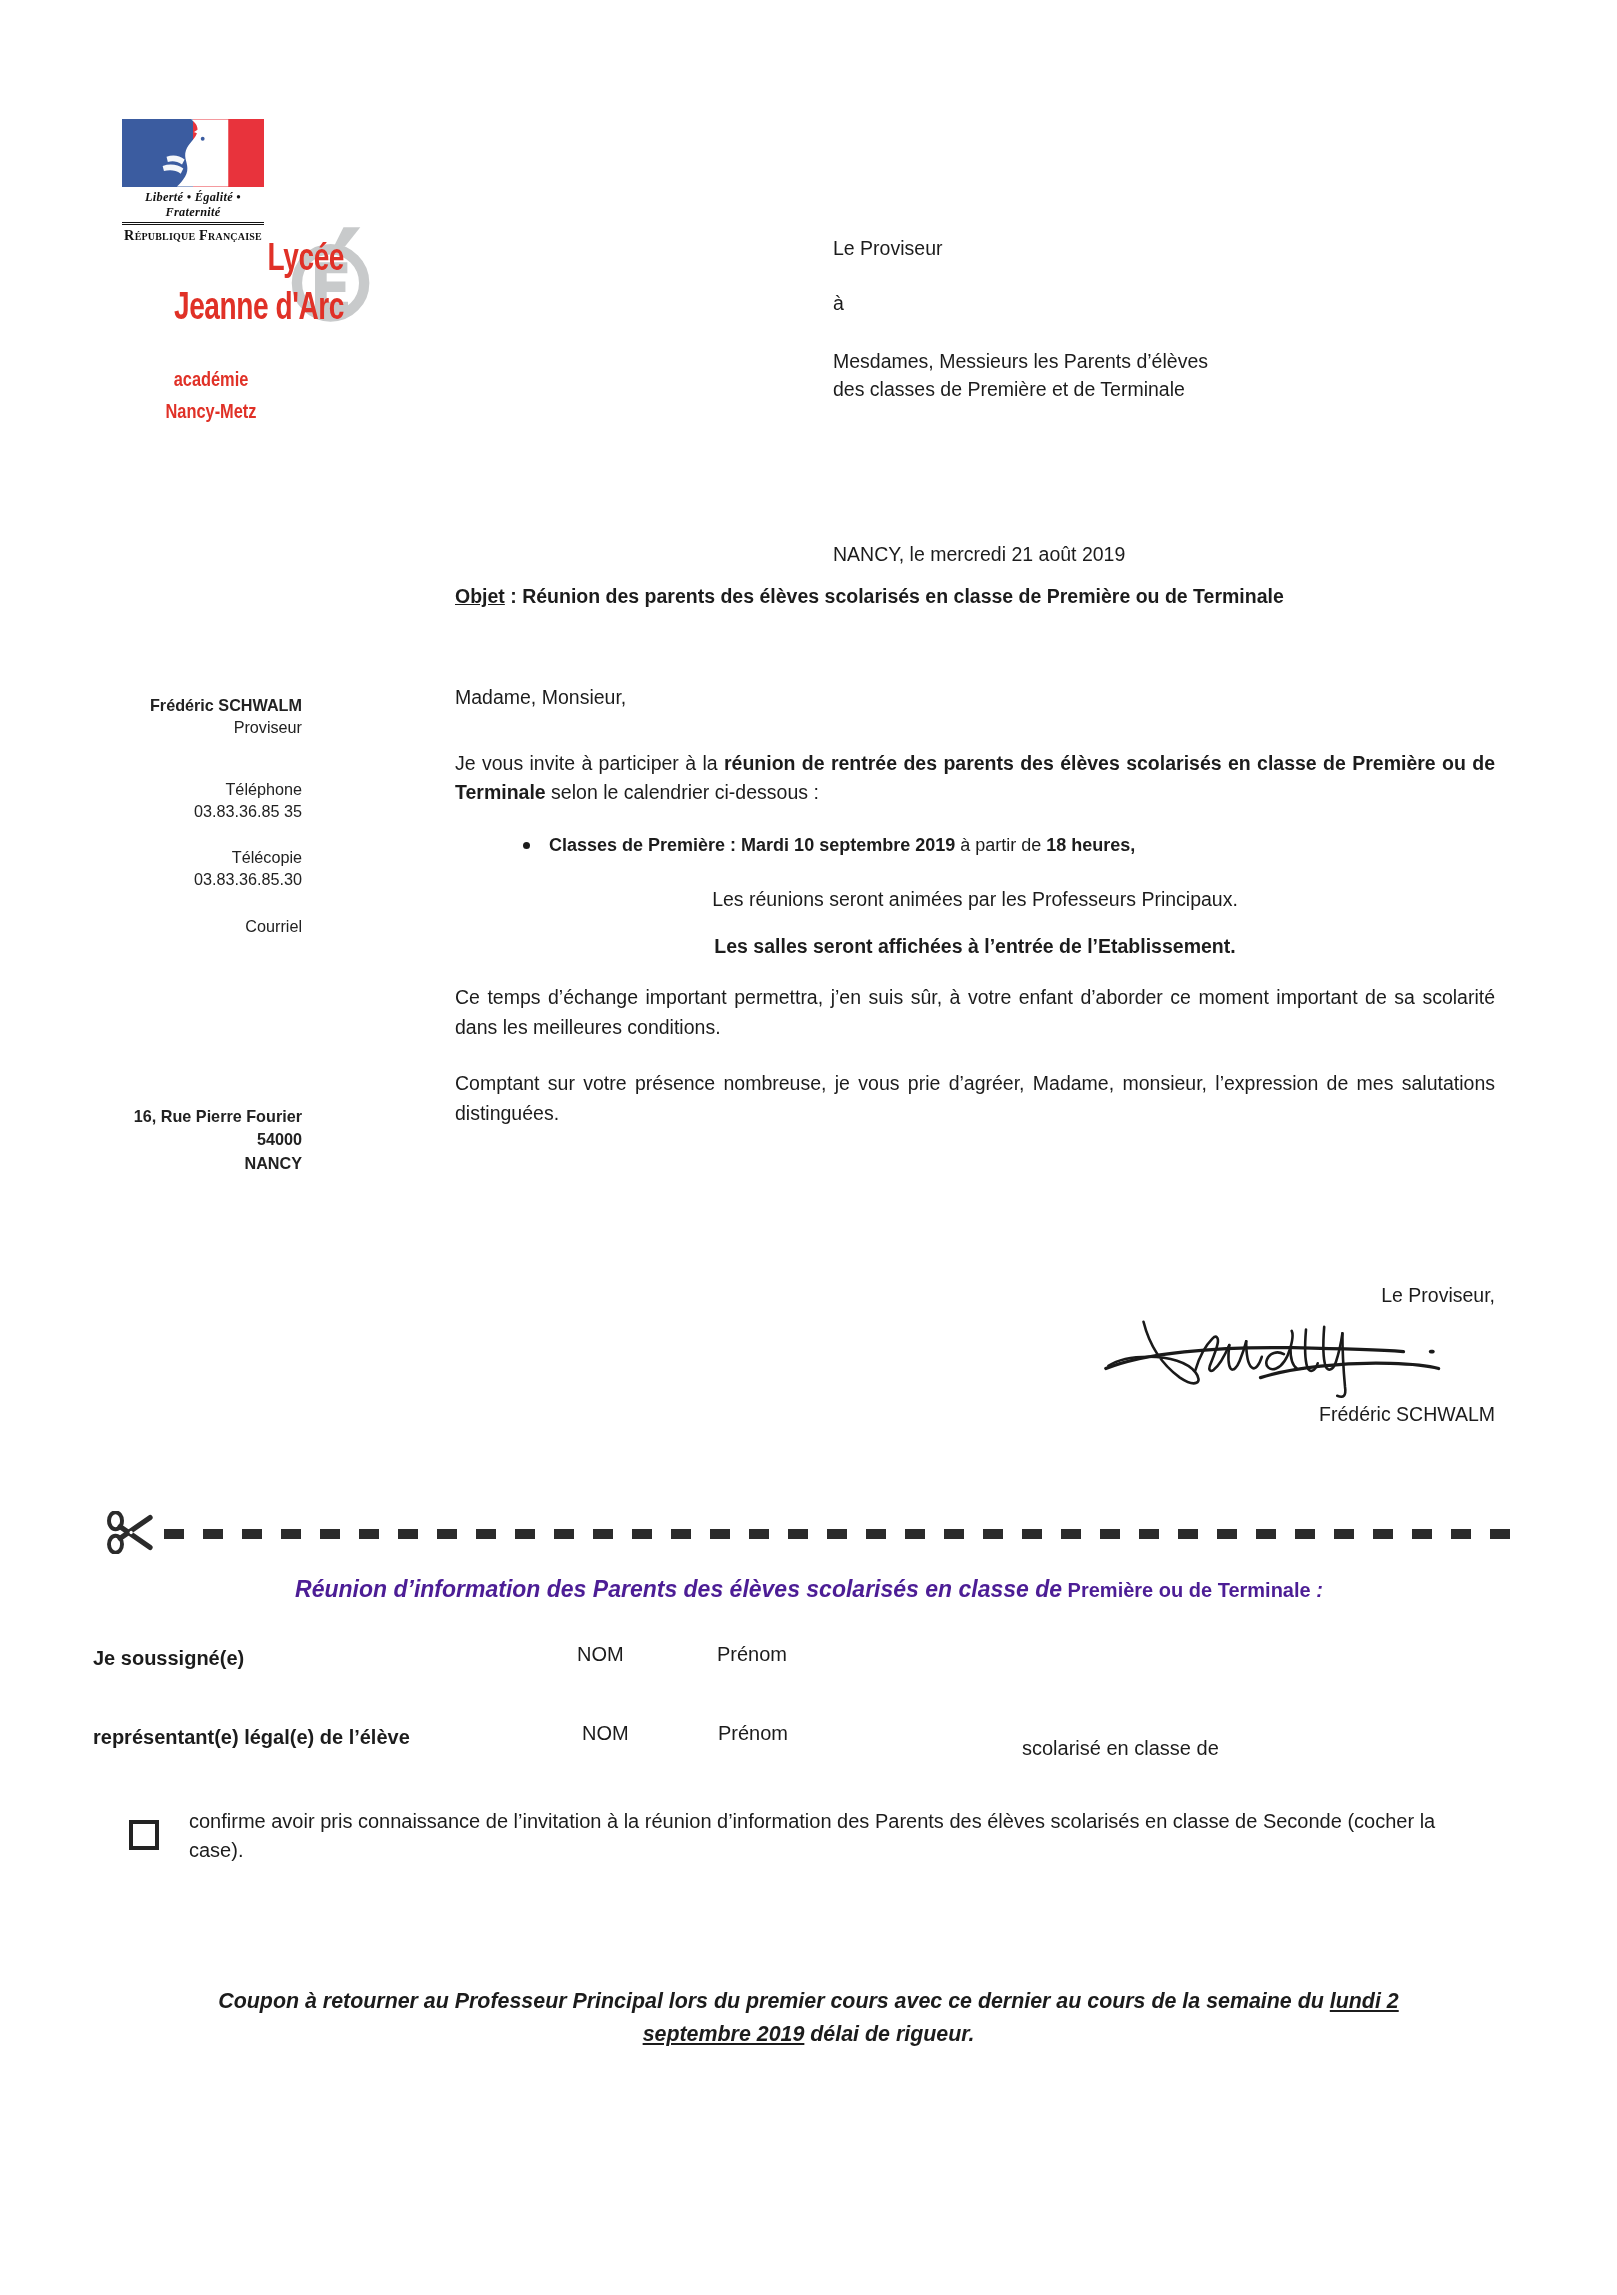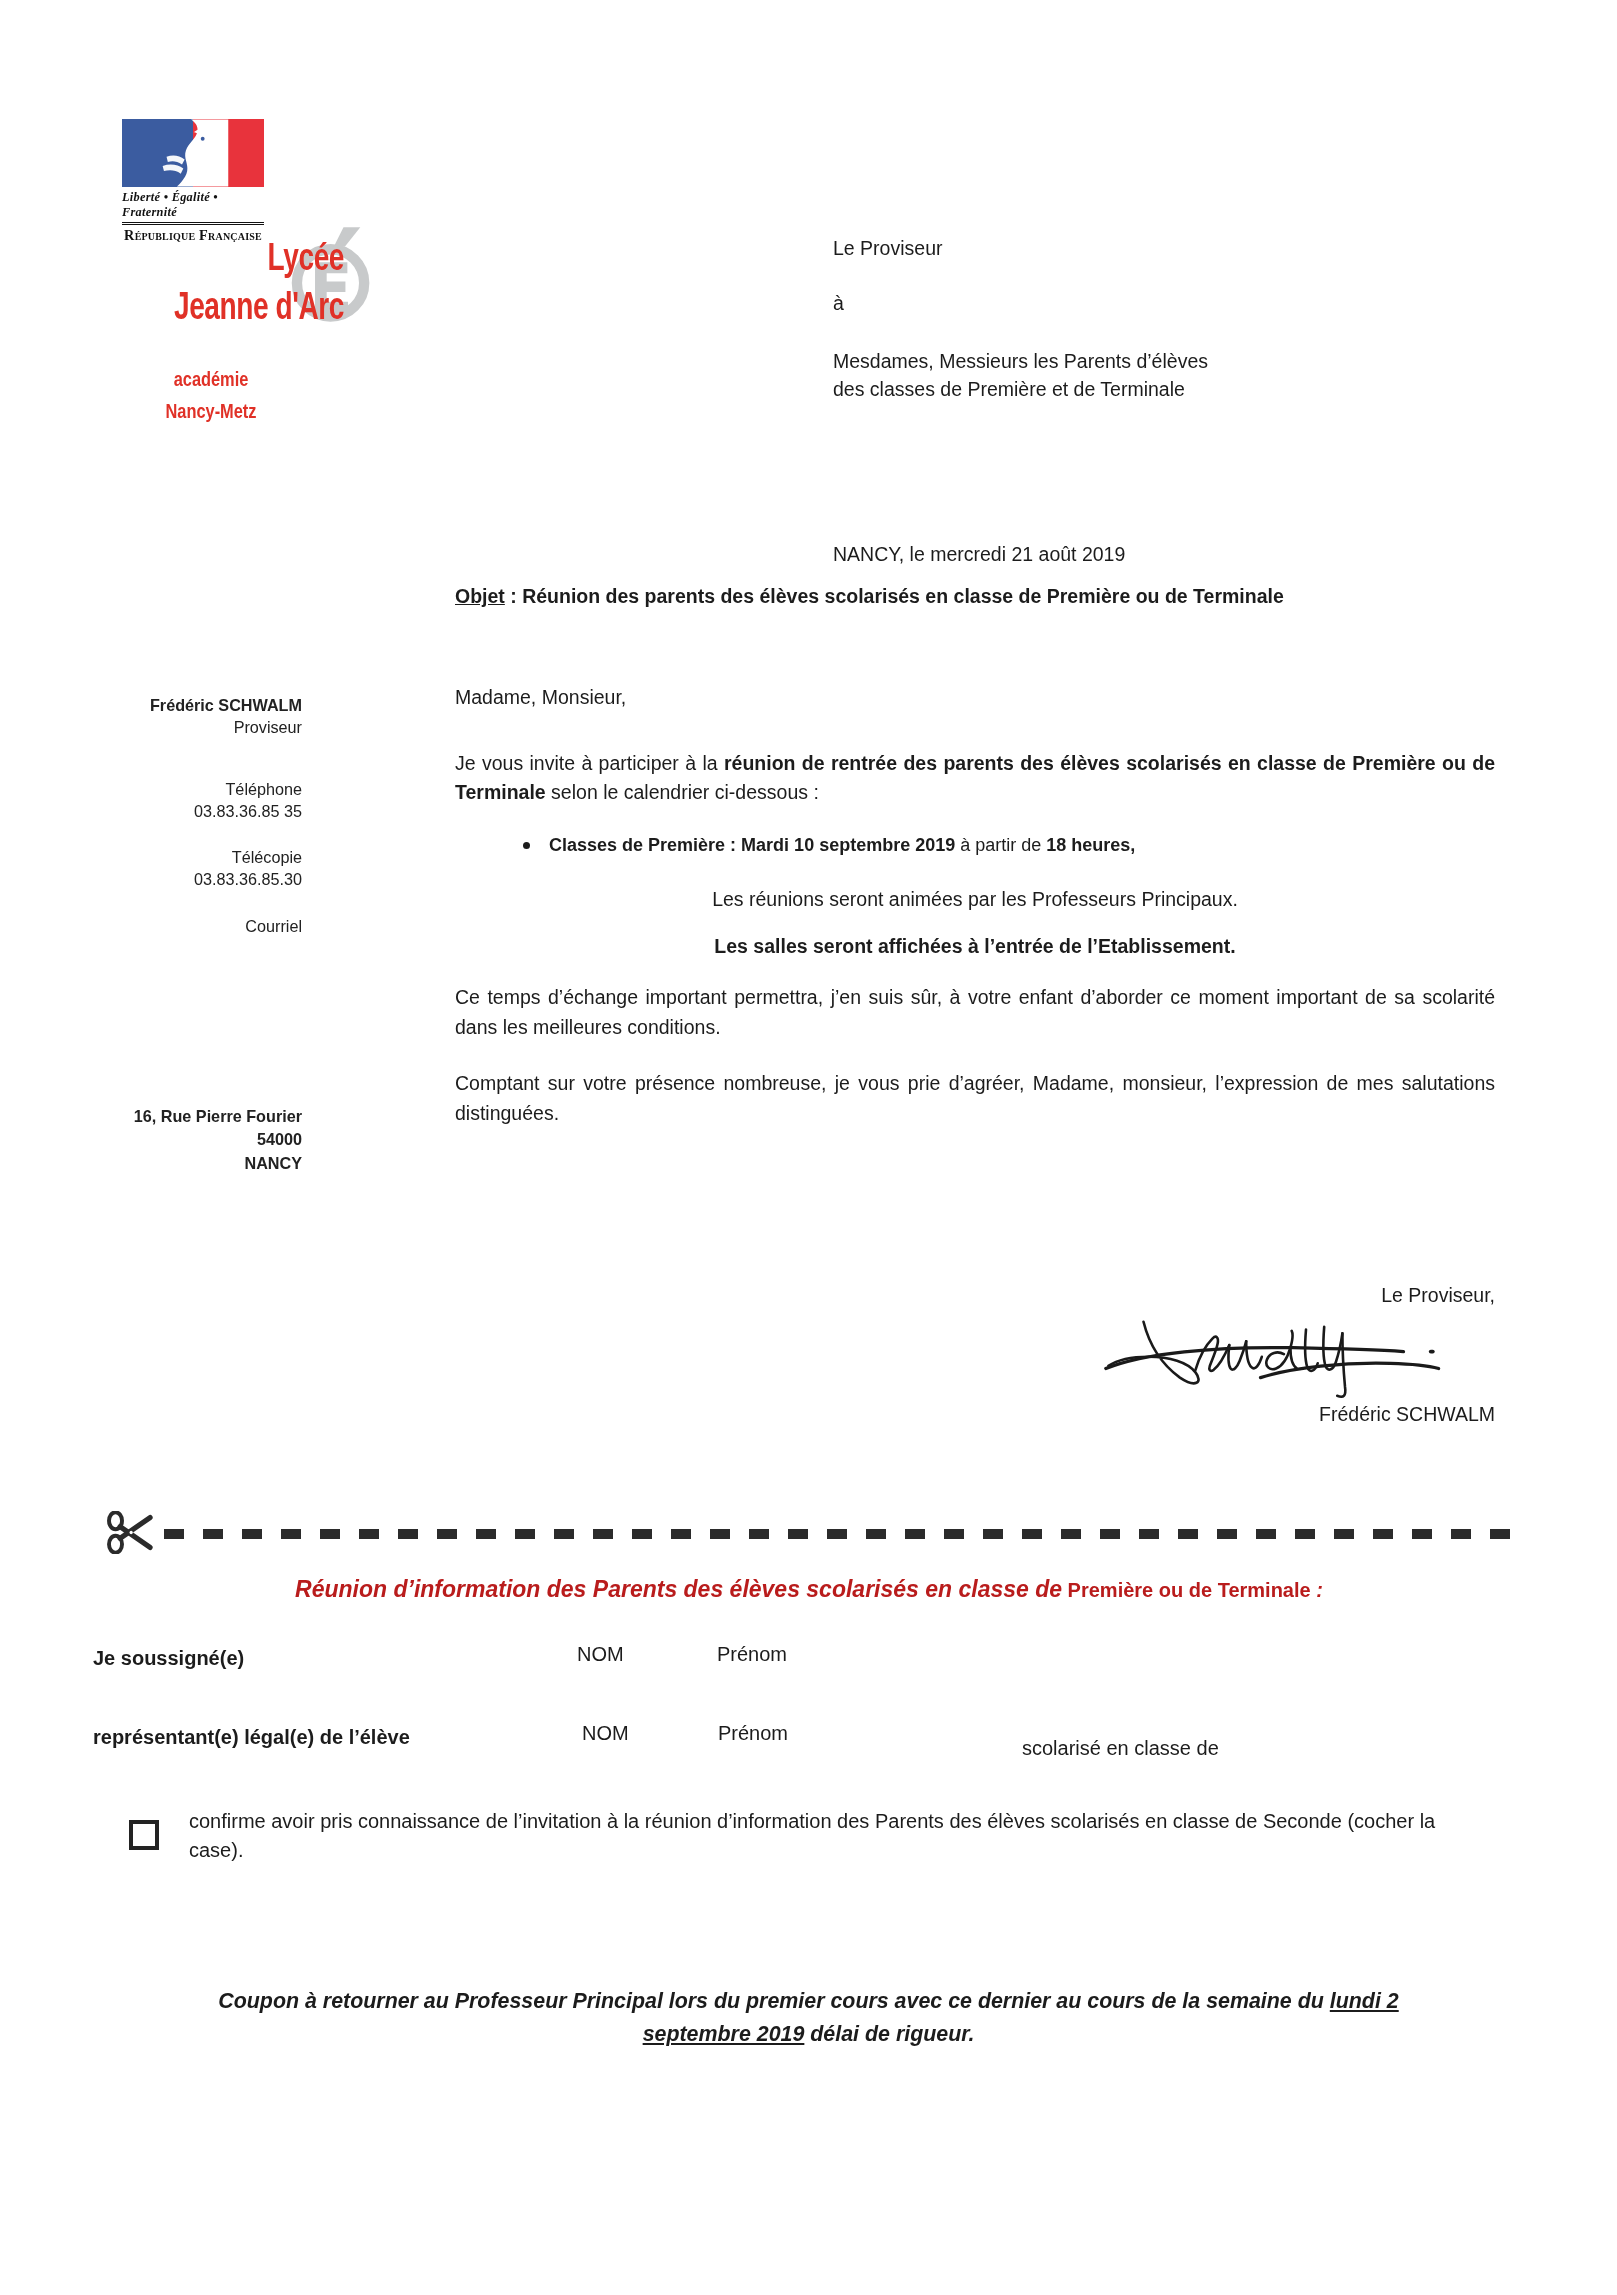--- a/index.html
+++ b/index.html
@@ -14,21 +14,21 @@
 
   
   #flag-logo{position:absolute;left:122px;top:119px;width:142px;}
   #flag-logo .flag{position:relative;width:142px;height:68px;overflow:hidden;}
   #flag-logo .flag .blue{position:absolute;left:0;top:0;width:50%;height:100%;background:#3b5ca0;}
   #flag-logo .flag .red{position:absolute;right:0;top:0;width:50%;height:100%;background:#e8333c;}
   #flag-logo .flag .face{position:absolute;left:50%;top:0;transform:translateX(-50%);height:100%;}
   #flag-logo .devise{
     font-family:"Liberation Serif","DejaVu Serif",serif;
     font-style:italic;font-weight:700;
-    font-size:12.3px;letter-spacing:0.3px;
+    font-size:12.3px;text-align:center;letter-spacing:0.3px;
     color:#111;margin-top:2.6px;line-height:1.25;
   }
   #flag-logo .rule{border-top:1.3px solid #111;border-bottom:0.6px solid #111;height:1.3px;margin:1.3px 0 1.9px;}
   #flag-logo .rf{
     font-family:"Liberation Serif","DejaVu Serif",serif;
     font-weight:700;font-size:14.3px;text-align:center;color:#111;
     font-variant:small-caps;letter-spacing:0.2px;
   }
 
   
@@ -133,21 +133,21 @@
   #cut-row{position:absolute;left:107px;top:1511px;width:1410px;height:45px;}
   #cut-row .scissors{position:absolute;left:0;top:0;width:47px;height:43px;}
   #cut-row .dashes{
     position:absolute;left:57px;top:17.5px;right:0;height:10.4px;
     background-image:repeating-linear-gradient(to right,#2b2b2b 0px,#2b2b2b 20px,transparent 20px,transparent 39px);
   }
 
   
   #coupon-title{
     position:absolute;left:91px;top:1576px;width:1436px;
-    text-align:center;font-size:20px;color:#b91c1c;
+    text-align:center;font-size:20px;color:#4c1d95;
   }
   #coupon-title .i{font-style:italic;font-weight:700;font-size:23px;}
   #coupon-title .s{font-weight:700;}
   #coupon-title .e{font-style:italic;font-weight:700;}
 
   .form-row{position:absolute;font-size:20px;color:#1c1c1c;}
   #row1{left:93px;top:1643px;width:1365px;}
   #row2{left:93px;top:1722px;width:1365px;}
   .form-row .c1{position:absolute;left:0;top:4px;font-weight:bold;}
   .form-row .c2{position:absolute;left:484px;top:0;}

